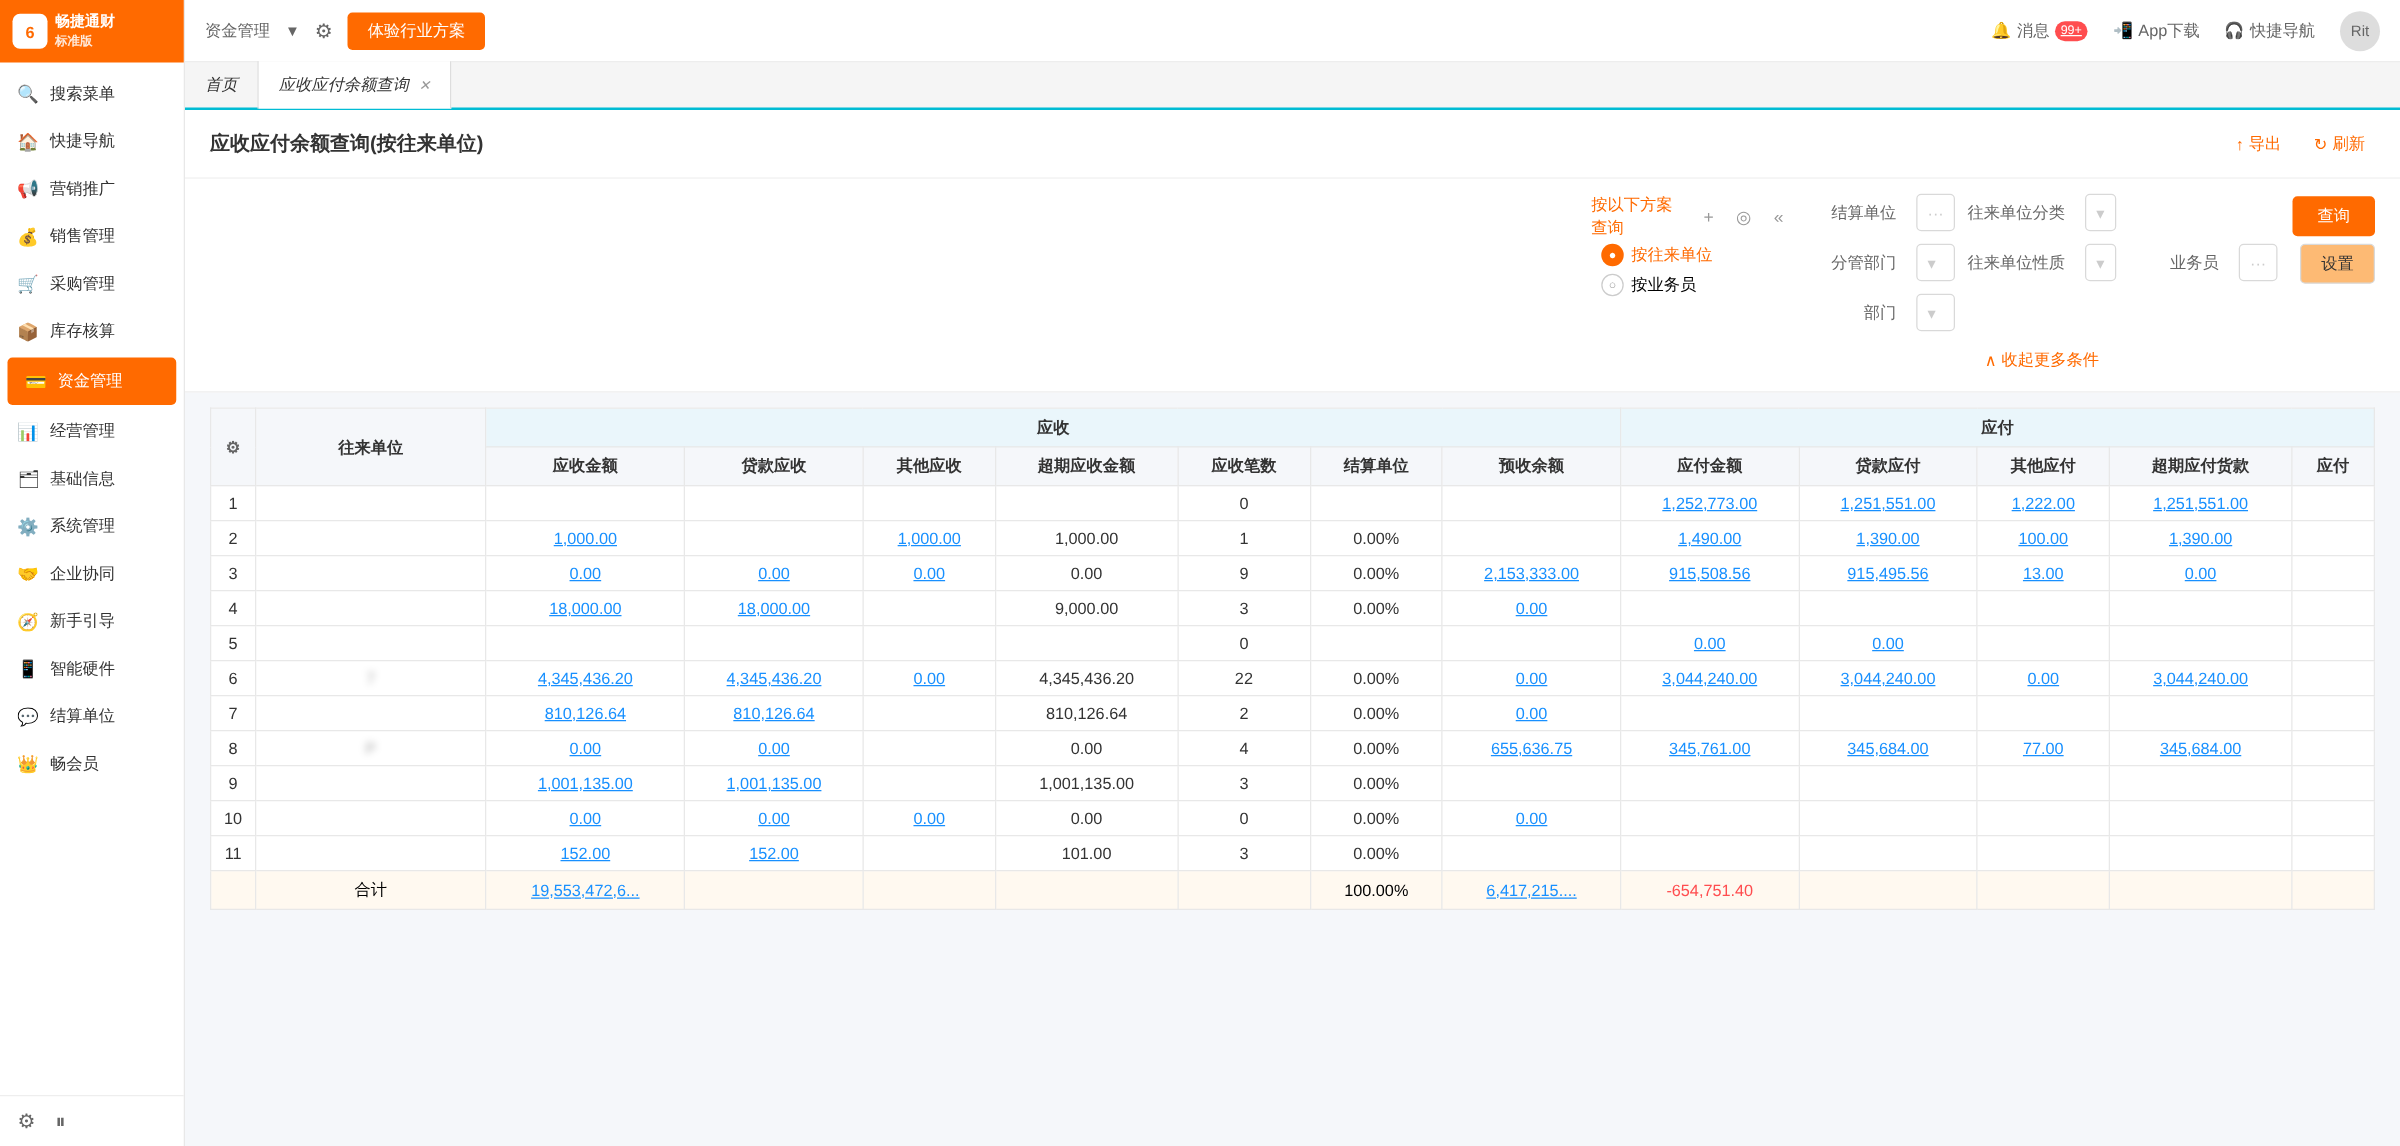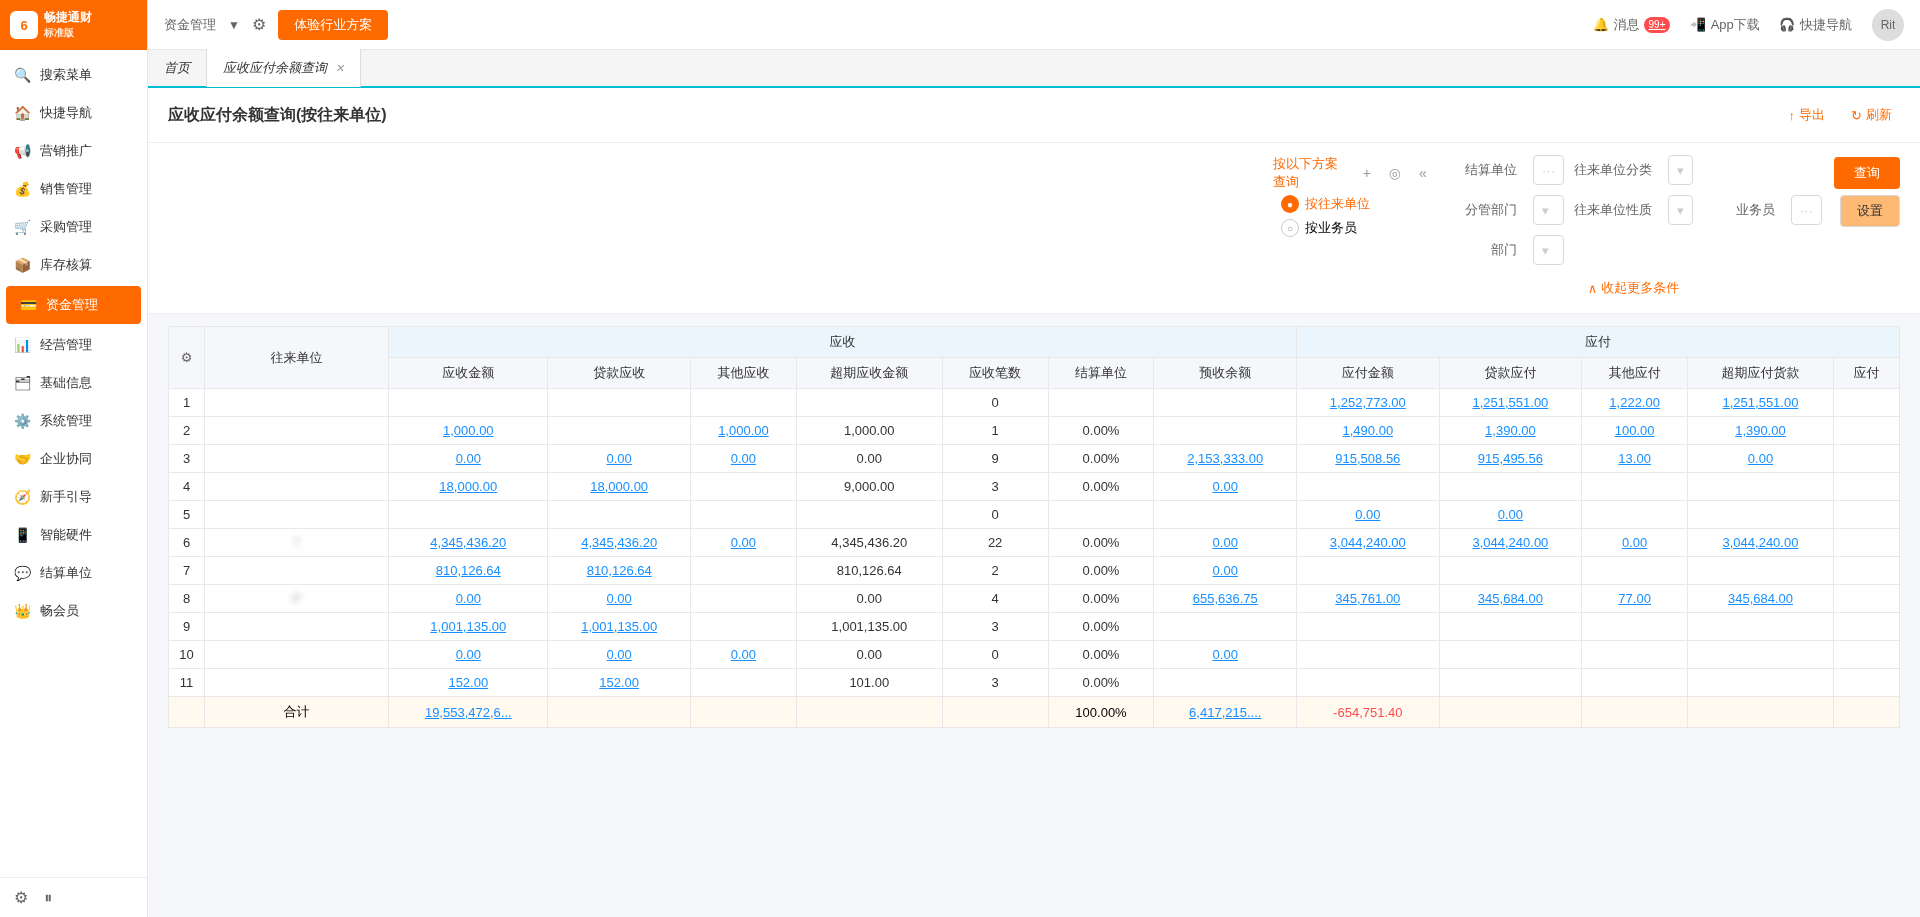--- a/index.html
+++ b/index.html
@@ -161,21 +161,21 @@
     .filter-left { width: 160px; flex-shrink: 0; }
 
     
     .action-btn-primary { background: #ff6a00; color: #fff; border: none; padding: 7px 20px; border-radius: 4px; cursor: pointer; font-size: 13px; }
     .action-btn-default { background: #fdba74; color: #333; border: 1px solid #d9d9d9; padding: 6px 16px; border-radius: 4px; cursor: pointer; font-size: 13px; }
 
     
     .table-container { flex: 1; overflow: auto; padding: 12px 20px; }
     .data-table { width: 100%; border-collapse: collapse; background: #fff; font-size: 12px; }
     .data-table th, .data-table td { border: 1px solid #e8e8e8; padding: 6px 8px; text-align: center; white-space: nowrap; }
-    .data-table thead th { background: #f5f7fa; color: #333; font-weight: 400; }
+    .data-table thead th { background: #f5f7fa; color: #333; font-weight: 700; }
     .data-table thead .group-header { background: #eaf6fb; }
     .data-table tbody td { color: #333; }
     .data-table .link-cell { color: #1890ff; text-decoration: underline; cursor: pointer; }
     .data-table .blurred { color: transparent; text-shadow: 0 0 6px #aaa; user-select: none; }
     .data-table tfoot td { background: #fff9f0; font-weight: 500; }
     .data-table .setting-cell { color: #666; cursor: pointer; }
     .col-no { width: 36px; }
     .col-unit { min-width: 120px; }
 
     .filter-actions { display: flex; flex-direction: column; gap: 6px; align-items: flex-end; justify-content: flex-start; padding-top: 2px; }

